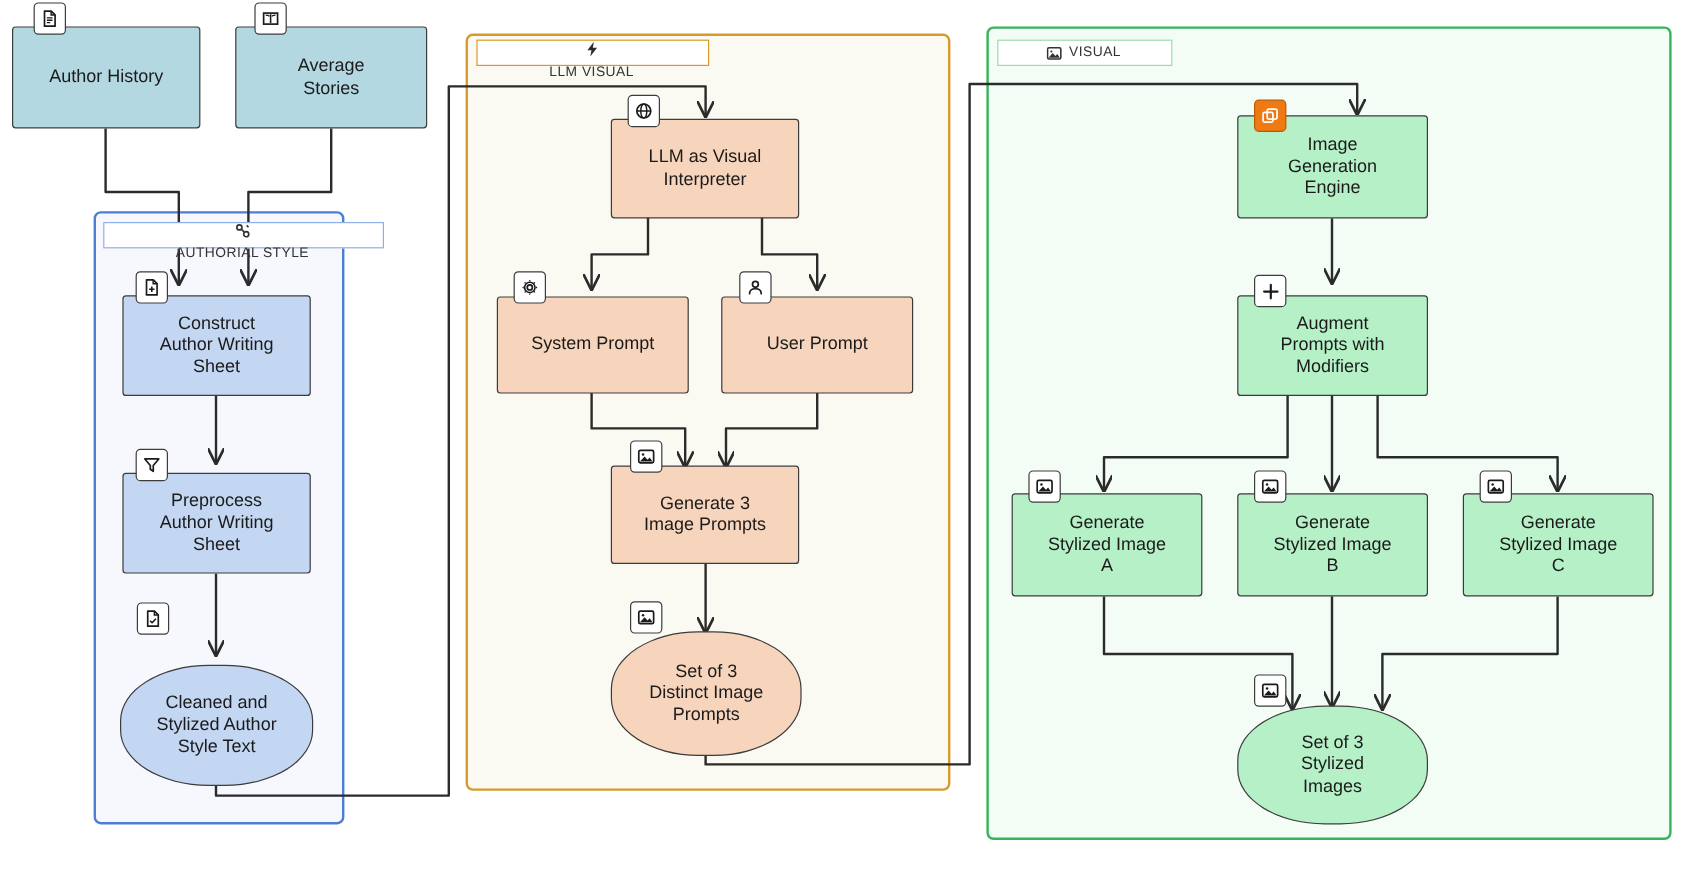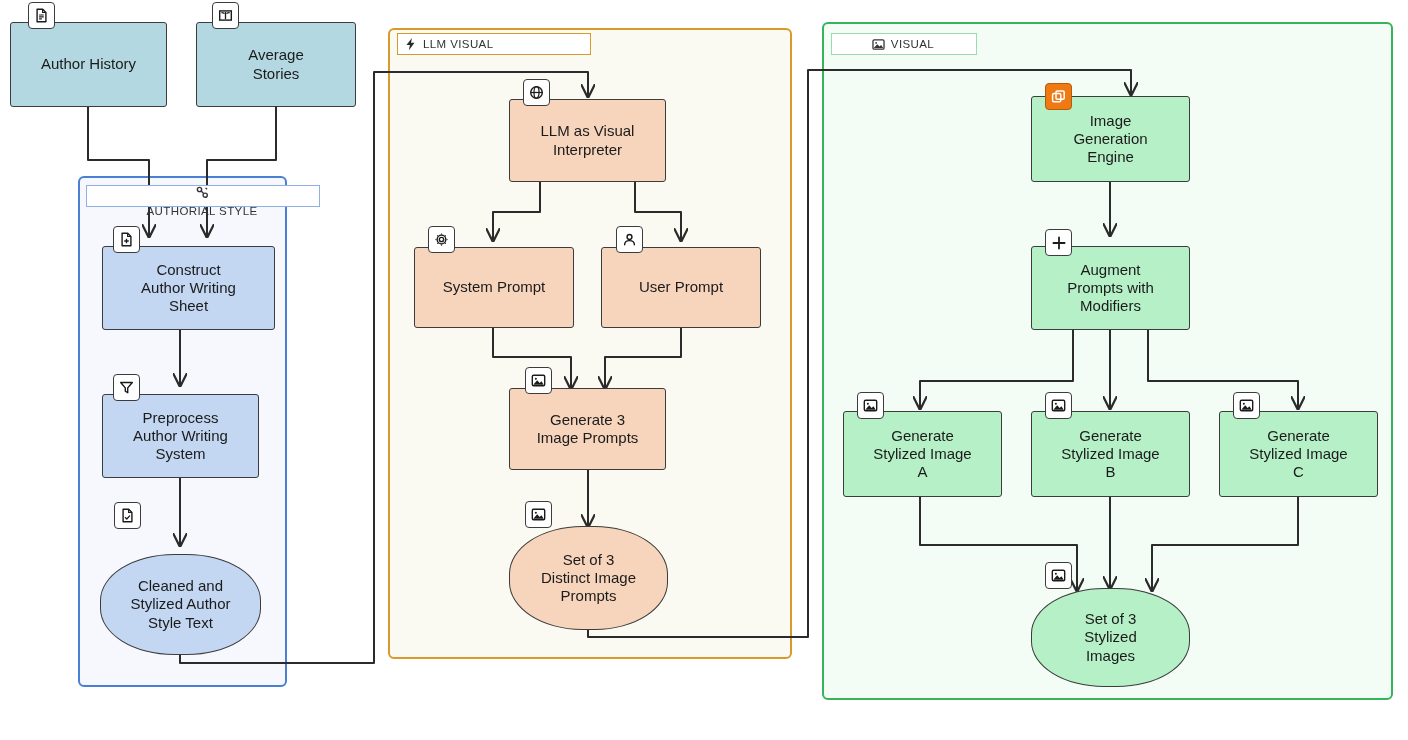--- a/index.html
+++ b/index.html
@@ -152,21 +152,21 @@
       <svg width="13" height="13" viewBox="0 0 16 16">
         <circle cx="4.3" cy="4.3" r="2.6" fill="none" stroke="#333" stroke-width="1.7"></circle>
         <circle cx="11.3" cy="11.3" r="2.6" fill="none" stroke="#333" stroke-width="1.7"></circle>
         <path d="M6.4 6.2 L9.3 9.2" stroke="#333" stroke-width="1.7" fill="none"></path>
         <path d="M11.8 2.3 L13.6 4.1" stroke="#333" stroke-width="1.7" fill="none"></path>
       </svg>
     </span>
     <span>AUTHORIAL STYLE</span>
   </div>
 
-  <div class="group-label lbl-llm" style="left:397px; top:33px; width:194px;">
+  <div class="group-label lbl-llm" style="left:397px; top:33px; width:194px;flex-direction:column;">
     <span class="glyph">
       <svg width="13" height="14" viewBox="0 0 14 16">
         <path d="M8.6 1 L2.4 9.1 L6.3 9.1 L5.2 15 L11.6 6.7 L7.6 6.7 Z" fill="#2b2b2b"></path>
       </svg>
     </span>
     <span>LLM VISUAL</span>
   </div>
 
   <div class="group-label lbl-visual" style="left:831px; top:33px; width:146px;justify-content:center;">
     <span class="glyph">
@@ -195,37 +195,37 @@
 Stories</span>
   </div>
   <div class="badge" style="left:212px; top:2px;">
     <svg width="15" height="15" viewBox="0 0 16 16">
       <rect x="1.8" y="3.1" width="12.4" height="9.8" fill="none" stroke="#1b1b1b" stroke-width="1.5"></rect>
       <path d="M8 4.2 V11.9" stroke="#1b1b1b" stroke-width="1.4"></path>
       <path d="M3.6 4.9 Q5.8 4.9 7 5.9 M12.4 4.9 Q10.2 4.9 9 5.9" fill="none" stroke="#1b1b1b" stroke-width="1.2"></path>
     </svg>
   </div>
 
-  <div class="node rect n-lblue" style="left:102px; top:246px; width:173px; height:84px; white-space:pre-line;">
+  <div class="node rect n-lblue" style="left:102px; top:246px; width:157px; height:84px; white-space:pre-line;">
     <span class="txt">Construct
 Author Writing
 Sheet</span>
   </div>
   <div class="badge" style="left:113px; top:226px;">
     <svg width="15" height="15" viewBox="0 0 16 16">
       <path d="M3.3 1.3 H9.3 L12.7 4.7 V14.7 H3.3 Z" fill="none" stroke="#1b1b1b" stroke-width="1.5" stroke-linejoin="round"></path>
       <path d="M9.2 1.4 V4.8 H12.6" fill="none" stroke="#1b1b1b" stroke-width="1.3"></path>
       <path d="M8 7.2 V12 M5.6 9.6 H10.4" stroke="#1b1b1b" stroke-width="1.4"></path>
     </svg>
   </div>
 
   <div class="node rect n-lblue" style="left:102px; top:394px; width:157px; height:84px; white-space:pre-line;">
     <span class="txt">Preprocess
 Author Writing
-System</span>
+Sheet</span>
   </div>
   <div class="badge" style="left:113px; top:374px;">
     <svg width="15" height="15" viewBox="0 0 16 16">
       <path d="M1.8 2.6 H14.2 L9.3 8.4 V13.6 L6.7 11.8 V8.4 Z" fill="none" stroke="#1b1b1b" stroke-width="1.5" stroke-linejoin="round"></path>
     </svg>
   </div>
 
   <div class="node rounded n-lblue" style="left:100px; top:554px; width:161px; height:101px; white-space:pre-line;">
     <span class="txt">Cleaned and
 Stylized Author

